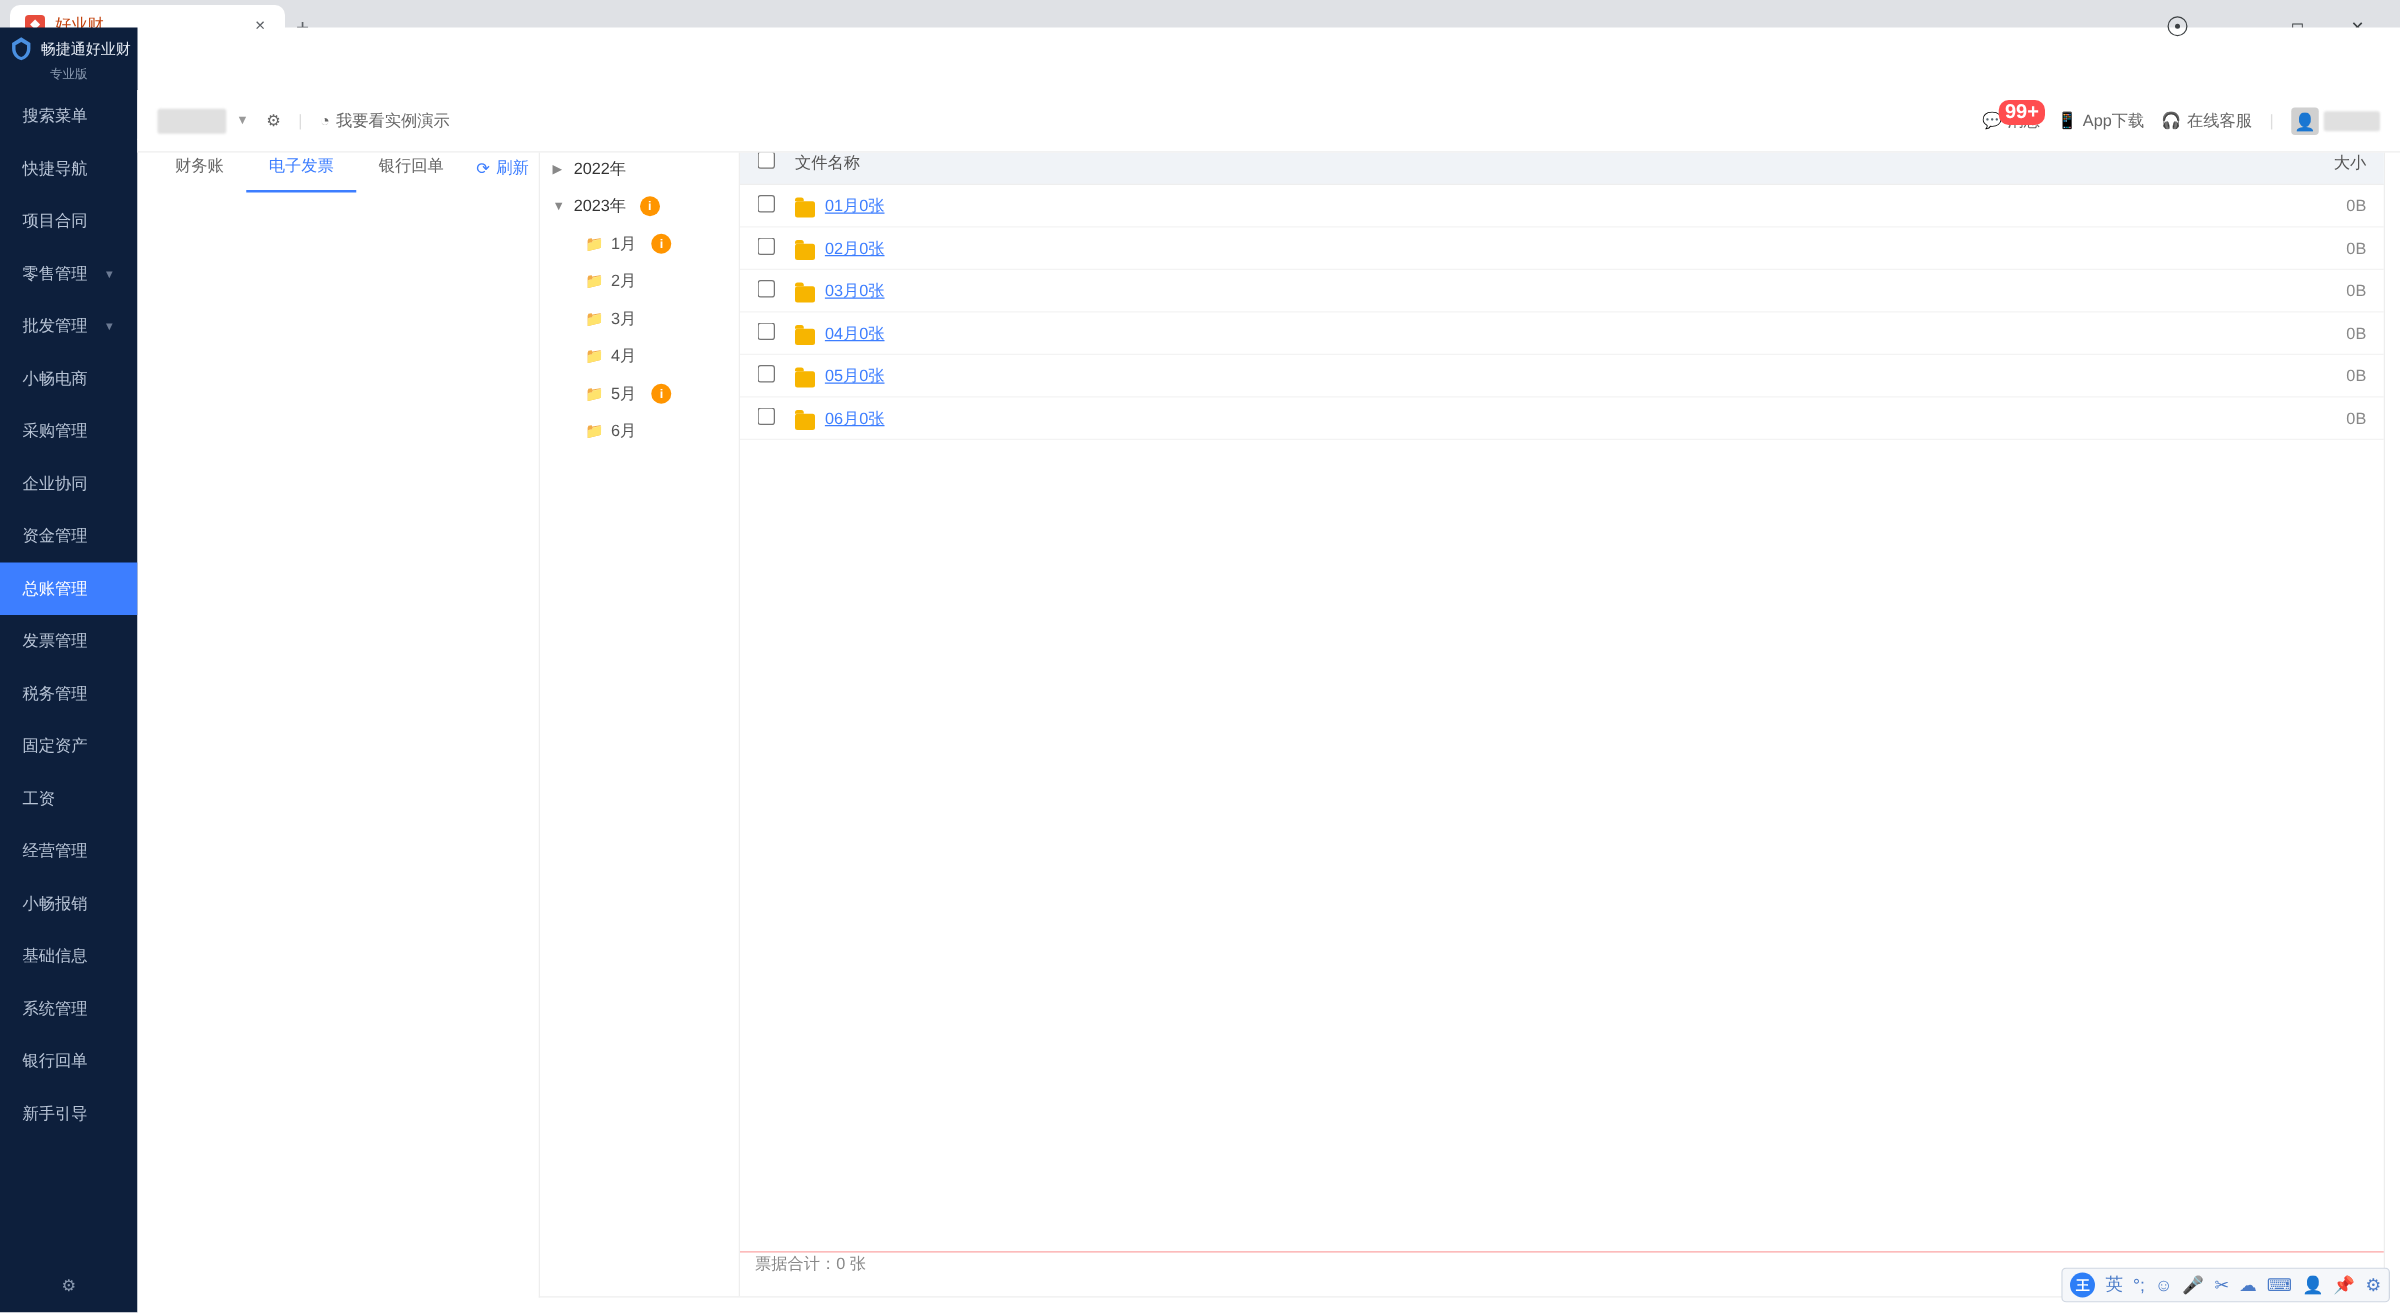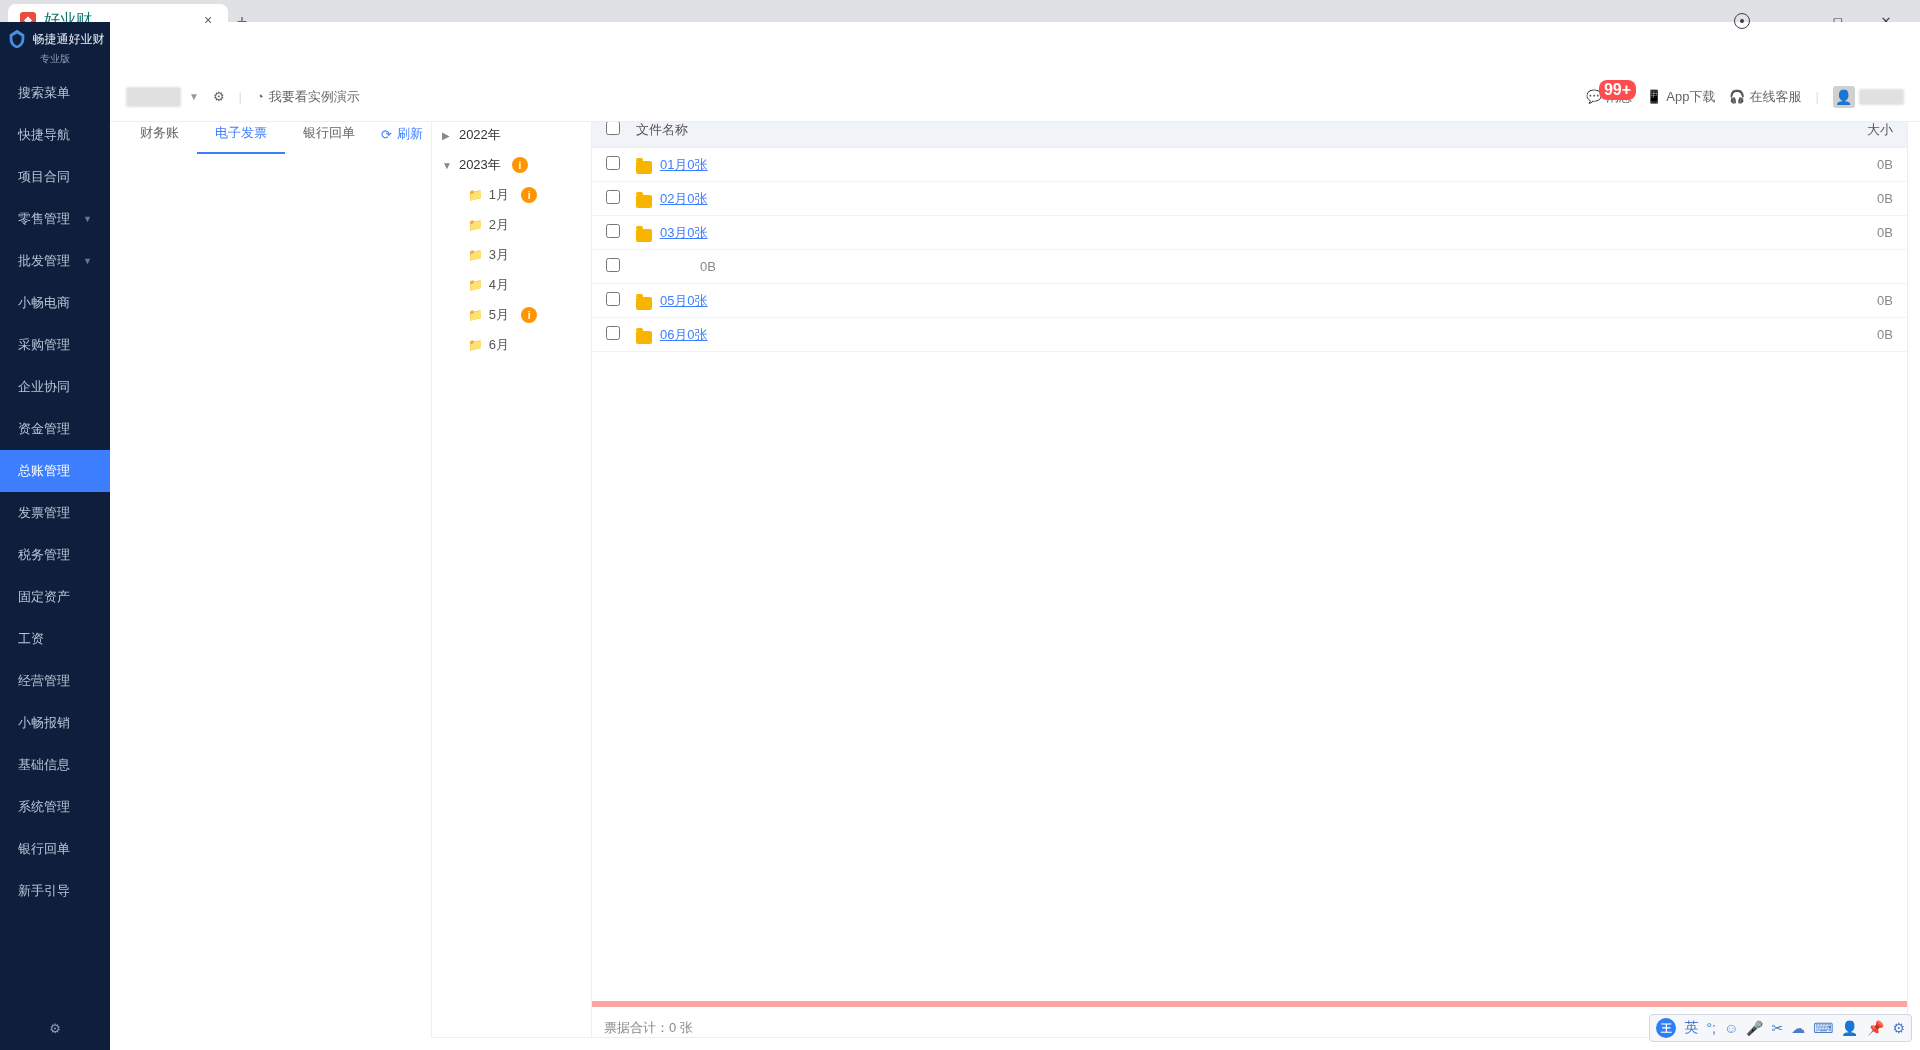--- a/index.html
+++ b/index.html
@@ -3,21 +3,21 @@
 <meta charset="utf-8">
 <style>
 *{box-sizing:border-box;margin:0;padding:0;font-family:"Microsoft YaHei","PingFang SC",Arial,sans-serif}
 body{width:1920px;height:1050px;overflow:hidden;background:#fff;font-size:13px;color:#333}
 
 
 .browser-chrome{background:#fff}
 .tab-bar{height:36px;background:#dfe1e5;display:flex;align-items:flex-end;padding:0 8px}
 .tab{height:32px;background:#fff;border-radius:8px 8px 0 0;display:flex;align-items:center;padding:0 12px;gap:8px;min-width:220px;position:relative}
 .tab-favicon{width:16px;height:16px;background:#e74c3c;border-radius:3px;display:flex;align-items:center;justify-content:center;color:#fff;font-size:10px;font-weight:bold}
-.tab-title{flex:1;font-size:16px;color:#0f766e}
+.tab-title{flex:1;font-size:13px;color:#c2410c}
 .tab-close{width:16px;height:16px;display:flex;align-items:center;justify-content:center;color:#5f6368;cursor:pointer;font-size:14px}
 .new-tab{width:28px;height:28px;display:flex;align-items:center;justify-content:center;color:#5f6368;font-size:18px;cursor:pointer}
 .window-controls{margin-left:auto;display:flex;gap:4px;align-items:center;padding-right:4px}
 .wc-btn{width:44px;height:30px;display:flex;align-items:center;justify-content:center;color:#3c4043;cursor:pointer}
 .wc-circle{width:16px;height:16px;border:1.5px solid #3c4043;border-radius:50%;position:relative}
 .wc-circle::after{content:"";position:absolute;width:4px;height:4px;background:#3c4043;border-radius:50%;top:50%;left:50%;transform:translate(-50%,-50%)}
 
 .addr-bar{height:36px;background:#fff;display:flex;align-items:center;padding:0 8px;gap:8px;border-bottom:1px solid #dadce0}
 .nav-btn{width:28px;height:28px;display:flex;align-items:center;justify-content:center;color:#5f6368;cursor:pointer;border-radius:50%}
 .nav-btn.disabled{color:#bdc1c6}
@@ -89,21 +89,21 @@
 .th-size{width:80px;text-align:right}
 .trow{height:34px;display:flex;align-items:center;padding:0 14px;font-size:13px;border-bottom:1px solid #f3f3f3}
 .td-check{width:30px}
 .td-name{flex:1;display:flex;align-items:flex-end;gap:8px}
 .folder-ico{width:16px;height:13px;background:#f7b500;border-radius:2px;position:relative}
 .folder-ico::before{content:"";position:absolute;top:-3px;left:0;width:7px;height:3px;background:#f7b500;border-radius:2px 2px 0 0}
 .flink{color:#3d7eff;text-decoration:underline;cursor:pointer}
 .td-size{width:80px;text-align:right;color:#888}
 input[type=checkbox]{width:14px;height:14px;cursor:pointer}
 
-.footer-bar{height:36px;display:flex;align-items:flex-end;padding:0 12px;font-size:13px;color:#888;border-top:6px solid #fca5a5}
+.footer-bar{height:36px;display:flex;align-items:flex-start;padding:0 12px;font-size:13px;color:#888;border-top:1px solid #fca5a5}
 
 
 .ime{position:fixed;right:8px;bottom:8px;height:28px;background:#f5f7fa;border:1px solid #d0d7e2;border-radius:4px;display:flex;align-items:center;padding:0 6px;gap:8px;font-size:13px;color:#4a7bc8}
 .ime-main{width:20px;height:20px;border-radius:50%;background:#2d7ef7;color:#fff;display:flex;align-items:center;justify-content:center;font-size:11px;font-weight:bold}
 .ime-item{cursor:pointer;font-size:14px}
 </style>
 </head>
 <body>
 
 <div class="browser-chrome">
@@ -352,20 +352,24 @@
               <div class="trow">
                 <div class="td-check"><input type="checkbox" style=""></div>
                 <div class="td-name">
                   <div class="folder-ico"></div>
                   <span class="flink">03月0张</span>
                 </div>
                 <div class="td-size">0B</div>
               </div>
               <div class="trow">
                 <div class="td-check"><input type="checkbox" style=""></div>
+                <div class="td-name">
+                  <div class="folder-ico"></div>
+                  <span class="flink">04月0张</span>
+                </div>
                 <div class="td-size">0B</div>
               </div>
               <div class="trow">
                 <div class="td-check"><input type="checkbox" style=""></div>
                 <div class="td-name">
                   <div class="folder-ico"></div>
                   <span class="flink">05月0张</span>
                 </div>
                 <div class="td-size">0B</div>
               </div>

